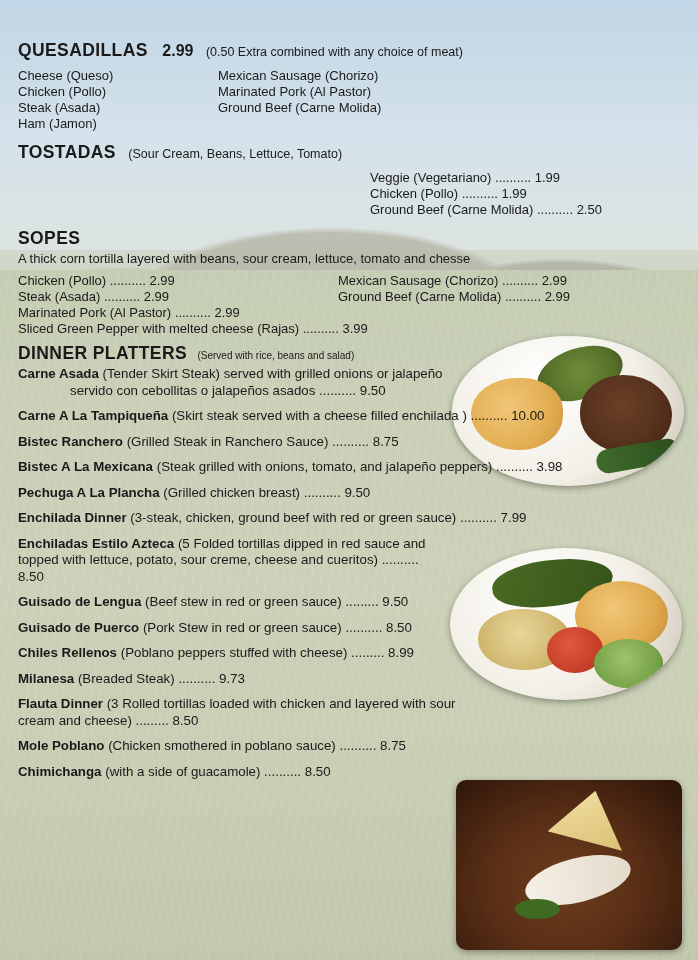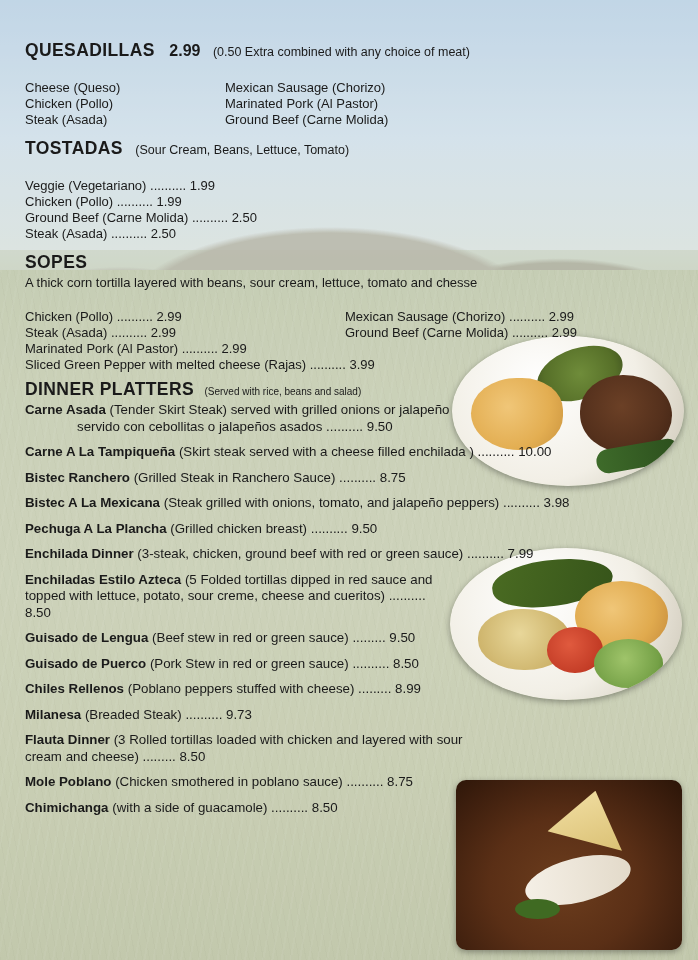--- a/index.html
+++ b/index.html
@@ -57,21 +57,21 @@
       repeating-linear-gradient(100deg, rgba(255,255,255,0.045) 0px, rgba(255,255,255,0.045) 2px, rgba(0,0,0,0.0) 2px, rgba(0,0,0,0.0) 9px),
       repeating-linear-gradient(80deg, rgba(90,90,60,0.05) 0px, rgba(90,90,60,0.05) 1px, rgba(0,0,0,0) 1px, rgba(0,0,0,0) 7px);
   }
   .bg-veil {
     position: absolute;
     left: 0; top: 0; width: 698px; height: 960px;
     background: rgba(255,255,255,0.30);
   }
   .content {
     position: absolute;
-    left: 7px; top: 0;
+    left: 0; top: 0;
     width: 564px; height: 960px;
   }
   .menu-text {
     position: absolute;
     left: 18px;
     top: 40px;
     width: 662px;
     color: #1a1a1a;
   }
   .section {
@@ -89,21 +89,22 @@
     margin-left: 10px;
     display: inline;
   }
   .sec-note {
     font-size: 12.5px;
     margin-left: 8px;
     display: inline;
   }
   .two-col {
     display: flex;
-    margin-top: 19px;
+    margin-top: 7px;
+    justify-content: flex-end;
   }
   .col-a { width: 200px; }
   .col-b { flex: 1; }
   .item {
     font-size: 13px;
     line-height: 16px;
     white-space: nowrap;
   }
 
   
@@ -274,40 +275,40 @@
         <div>
           <span class="sec-head">QUESADILLAS</span>
           <span class="sec-price">2.99</span>
           <span class="sec-note">(0.50 Extra combined with any choice of meat)</span>
         </div>
         <div class="two-col">
           <div class="col-a">
             <div class="item">Cheese (Queso)</div>
             <div class="item">Chicken (Pollo)</div>
             <div class="item">Steak (Asada)</div>
+            <div class="item">Ham (Jamon)</div>
           </div>
           <div class="col-b">
             <div class="item">Mexican Sausage (Chorizo)</div>
             <div class="item">Marinated Pork (Al Pastor)</div>
             <div class="item">Ground Beef (Carne Molida)</div>
           </div>
         </div>
       </div>
 
       <div class="section head-row">
         <div>
           <span class="sec-head">TOSTADAS</span>
           <span class="sec-note">(Sour Cream, Beans, Lettuce, Tomato)</span>
         </div>
         <div class="two-col">
           <div class="col-t-a">
             <div class="item">Veggie (Vegetariano) .......... 1.99</div>
             <div class="item">Chicken (Pollo) .......... 1.99</div>
             <div class="item">Ground Beef (Carne Molida) .......... 2.50</div>
-            <div class="item">Steak (Asada) .......... 2.50</div>
           </div>
         </div>
       </div>
 
       <div class="section head-row">
         <div>
           <span class="sec-head">SOPES</span>
         </div>
         <div class="sopes-desc">A thick corn tortilla layered with beans, sour cream, lettuce, tomato and chesse</div>
         <div class="two-col">

